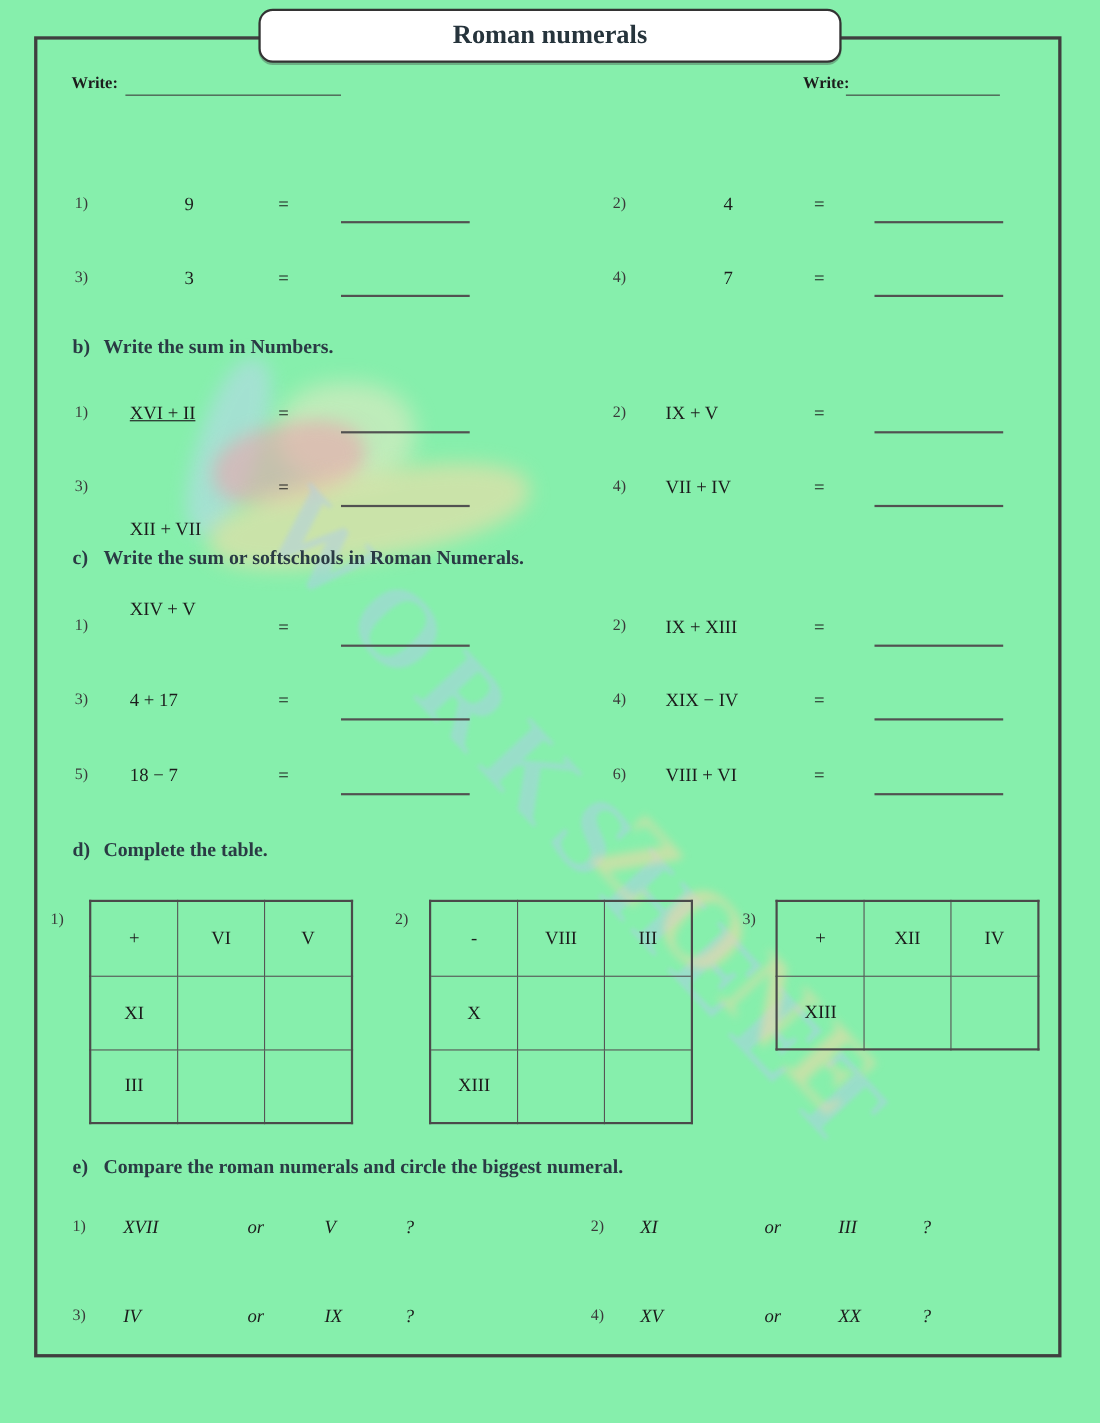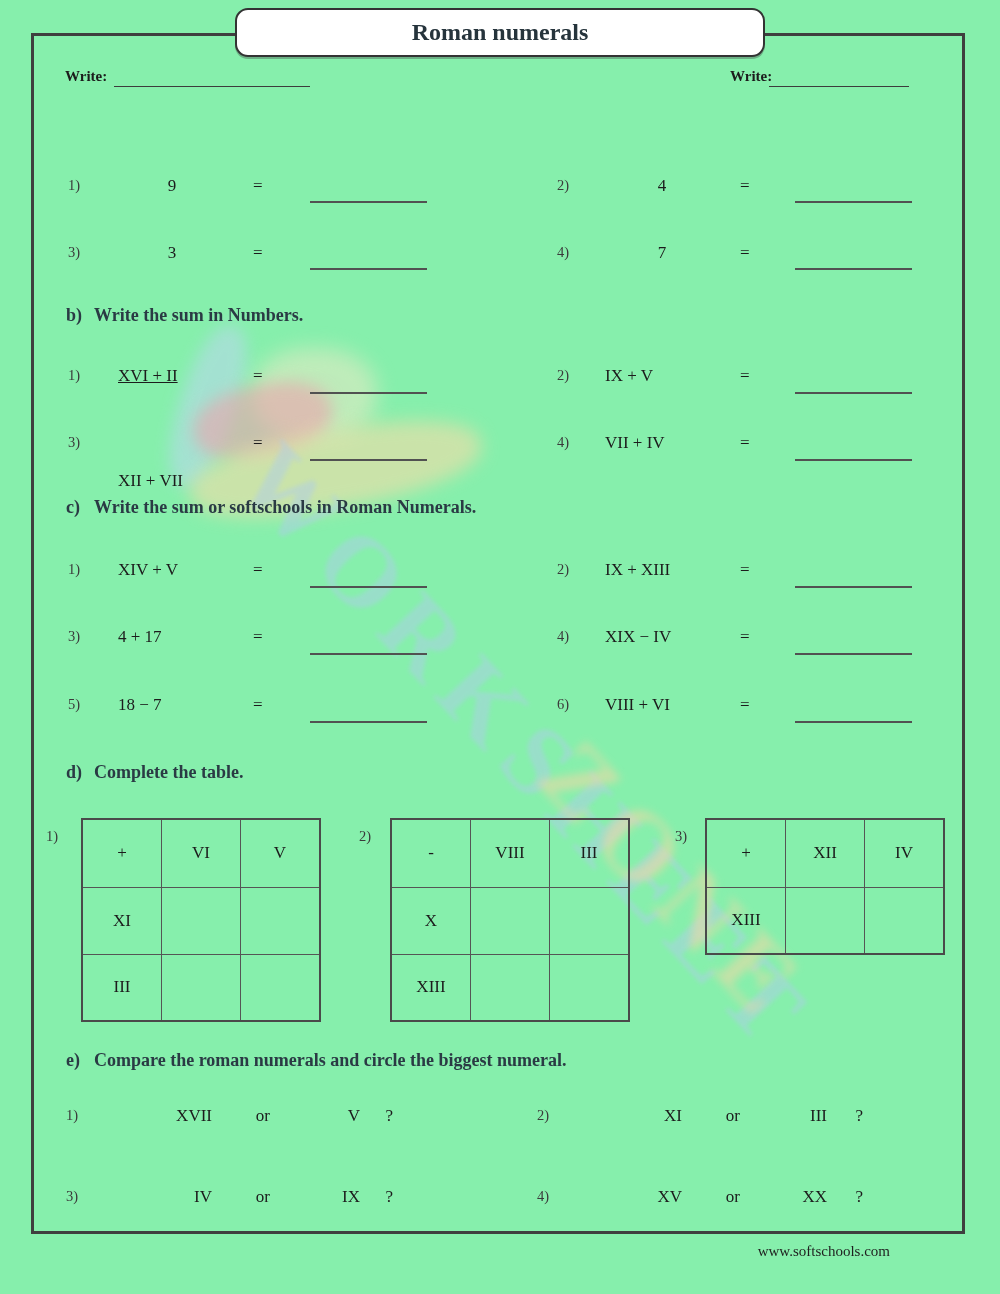--- a/index.html
+++ b/index.html
@@ -46,21 +46,21 @@
   .numL{left:68px;} .numR{left:557px;}
   
   .rtable{position:absolute;border-collapse:collapse;table-layout:fixed;background:transparent;}
   .rtable td{
     border:1.5px solid #555555;width:78px;text-align:center;vertical-align:middle;
     font-size:17px;color:#1c1c1c;padding:0;
   }
   .rtable{border:2px solid #4a4a4a;}
   .tlabel{position:absolute;font-size:14.5px;color:#3a3a3a;}
   
-  .cmp{position:absolute;font-size:17px;color:#1c1c1c;text-align:right;}
+  .cmp{position:absolute;font-size:17px;color:#1c1c1c;text-align:left;font-style:italic;}
   .footer{position:absolute;left:0;top:1243px;width:890px;text-align:right;font-size:15px;color:#1f1f1f;}
 </style>
 </head>
 <body>
 
 <div id="canvas">
 
   <div id="wm">
     <div class="wm-blob" style="left:180px;top:322px;width:56px;height:168px;background:#bcd7f0;opacity:.55;filter:blur(8px);transform:rotate(18deg);"></div>
     <div class="wm-blob" style="left:252px;top:348px;width:125px;height:92px;background:#f7e9c8;opacity:.5;filter:blur(10px);"></div>
@@ -115,21 +115,21 @@
     <div class="ansline ansL" style="top:459px;"></div>
     <span class="qnum numR abs" style="top:434px;">4)</span>
     <span class="expr expr-lR" style="top:433px;">VII + IV</span>
     <span class="eq eqR" style="top:433px;">=</span>
     <div class="ansline ansR" style="top:459px;"></div>
 
     <div class="heading" style="top:497px;">
       <span class="hl">c)</span><span>Write the sum or softschools in Roman Numerals.</span>
     </div>
     <span class="qnum numL abs" style="top:561px;">1)</span>
-    <span class="expr expr-lL" style="top:560px;">XIV + V</span>
+    <span class="expr expr-lL" style="top:544px;">XIV + V</span>
     <span class="eq eqL" style="top:560px;">=</span>
     <div class="ansline ansL" style="top:586px;"></div>
     <span class="qnum numR abs" style="top:561px;">2)</span>
     <span class="expr expr-lR" style="top:560px;">IX + XIII</span>
     <span class="eq eqR" style="top:560px;">=</span>
     <div class="ansline ansR" style="top:586px;"></div>
     <span class="qnum numL abs" style="top:628px;">3)</span>
     <span class="expr expr-lL" style="top:627px;">4 + 17</span>
     <span class="eq eqL" style="top:627px;">=</span>
     <div class="ansline ansL" style="top:653px;"></div>
@@ -225,15 +225,14 @@
     <span class="cmp" style="left:112px;top:1187px;width:100px;">IV</span>
     <span class="cmp" style="left:225px;top:1187px;width:45px;">or</span>
     <span class="cmp" style="left:295px;top:1187px;width:65px;">IX</span>
     <span class="cmp" style="left:368px;top:1187px;width:25px;">?</span>
     <span class="qnum abs" style="left:537px;top:1188px;">4)</span>
     <span class="cmp" style="left:582px;top:1187px;width:100px;">XV</span>
     <span class="cmp" style="left:695px;top:1187px;width:45px;">or</span>
     <span class="cmp" style="left:762px;top:1187px;width:65px;">XX</span>
     <span class="cmp" style="left:838px;top:1187px;width:25px;">?</span>
 
-    <div class="footer">www.softschools.com</div>
   </div>
 </div>
 
 </body></html>

